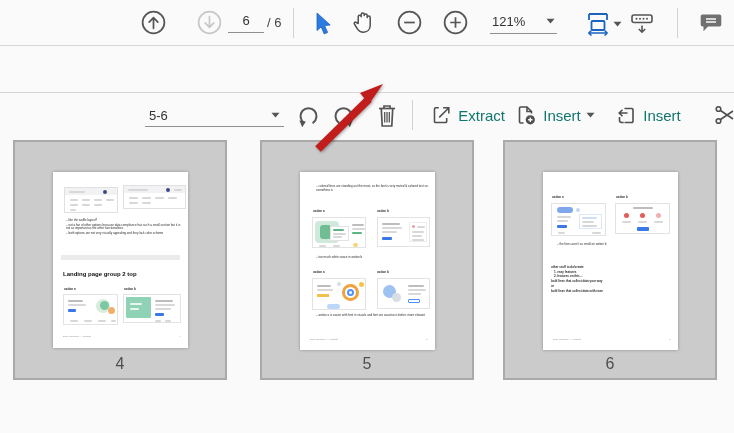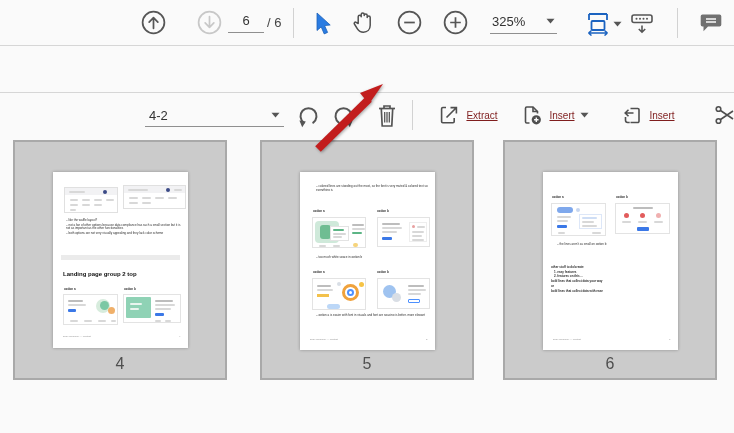--- a/index.html
+++ b/index.html
@@ -13,21 +13,21 @@
     position:absolute; left:0; top:0; width:734px; height:46px;
     background:#fafafa; border-bottom:1px solid #d6d6d6;
   }
   .toolbar-pages {
     position:absolute; left:0; top:46px; width:734px; height:47px;
     background:#fafafa; border-bottom:1px solid #d6d6d6;
   }
   .tbtn { position:absolute; display:flex; align-items:center; justify-content:center;
           background:transparent; border:none; padding:0; cursor:pointer; }
   .sep  { position:absolute; width:1px; background:#d2d2d2; }
-  .lbl  { font-size:10px; color:#7f1d1d;text-decoration:underline; }
+  .lbl  { font-size:15px; color:#0f766e; }
   .underline-ctl { position:absolute; border-bottom:1px solid #8f8f8f; display:flex;
                    align-items:center; }
   .page-input {
     position:absolute; width:36px; height:24px; border:none; border-bottom:1px solid #8f8f8f;
     background:transparent; text-align:center; font-size:13px; color:#333;
     font-family:"Liberation Sans", sans-serif; padding:0;
   }
   .ptotal { position:absolute; font-size:13px; color:#444; }
   .caret  { flex:0 0 auto; }
   
@@ -107,21 +107,21 @@
     </button>
 
     <button class="tbtn" style="left:442px;top:9px;width:27px;height:27px">
       <svg width="27" height="27" viewBox="0 0 28 28" fill="none" stroke="#565656" stroke-width="1.8">
         <circle cx="14" cy="14" r="11.3"></circle>
           <path d="M8.5 14 h11 M14 8.5 v11"></path>
       </svg>
     </button>
 
     <div class="underline-ctl" style="left:490px;top:9px;width:67px;height:25px;justify-content:space-between;padding:0 2px">
-      <span style="font-size:13px;color:#333">325%</span>
+      <span style="font-size:13px;color:#333">121%</span>
       <svg class="caret" width="9" height="6" viewBox="0 0 9 6">
         <path d="M0.5 0.8 h8 L4.5 5.5 z" fill="#555"></path>
       </svg>
     </div>
 
     <div class="tbtn" style="left:585px;top:11px;width:38px;height:26px">
       <svg width="24" height="24" viewBox="0 0 24 24" fill="none" stroke="#1b63c0" stroke-width="1.8">
         <path d="M3 2 v6 M3 2 h18 M21 2 v6"></path>
         <rect x="5.5" y="9" width="13" height="9" rx="1"></rect>
         <path d="M2.5 21 h19 M2.5 21 l3-2.5 M2.5 21 l3 2.5 M21.5 21 l-3-2.5 M21.5 21 l-3 2.5" stroke-width="1.5"></path>
@@ -148,21 +148,21 @@
       <svg width="24" height="22" viewBox="0 0 24 22">
         <path d="M3.5 2.5 h17 a1.8 1.8 0 0 1 1.8 1.8 v8.4 a1.8 1.8 0 0 1 -1.8 1.8 h-11.5 l-4.5 4.8 v-4.8 h-1 a1.8 1.8 0 0 1 -1.8 -1.8 V4.3 a1.8 1.8 0 0 1 1.8-1.8 z" fill="#707070"></path>
         <path d="M7 7 h10 M7 10 h10" stroke="#fafafa" stroke-width="1.5"></path>
       </svg>
     </button>
   </div>
 
   <div class="toolbar-pages">
 
     <div class="underline-ctl" style="left:145px;top:58px;width:139px;height:23px;justify-content:space-between;padding:0 4px">
-      <span style="font-size:13px;color:#333">4-2</span>
+      <span style="font-size:13px;color:#333">5-6</span>
       <svg class="caret" width="9" height="6" viewBox="0 0 9 6">
         <path d="M0.5 0.8 h8 L4.5 5.5 z" fill="#555"></path>
       </svg>
     </div>
 
     <button class="tbtn" style="left:296px;top:57px;width:25px;height:26px">
       <svg width="25" height="25" viewBox="0 0 25 25">
         <path d="M7.8 18.6 A 8 8 0 1 1 17.2 18.6" fill="none" stroke="#555" stroke-width="2" stroke-linecap="round"></path>
         <polygon points="3.4,16.4 9.8,17.6 6.2,23.2" fill="#555"></polygon>
       </svg>

